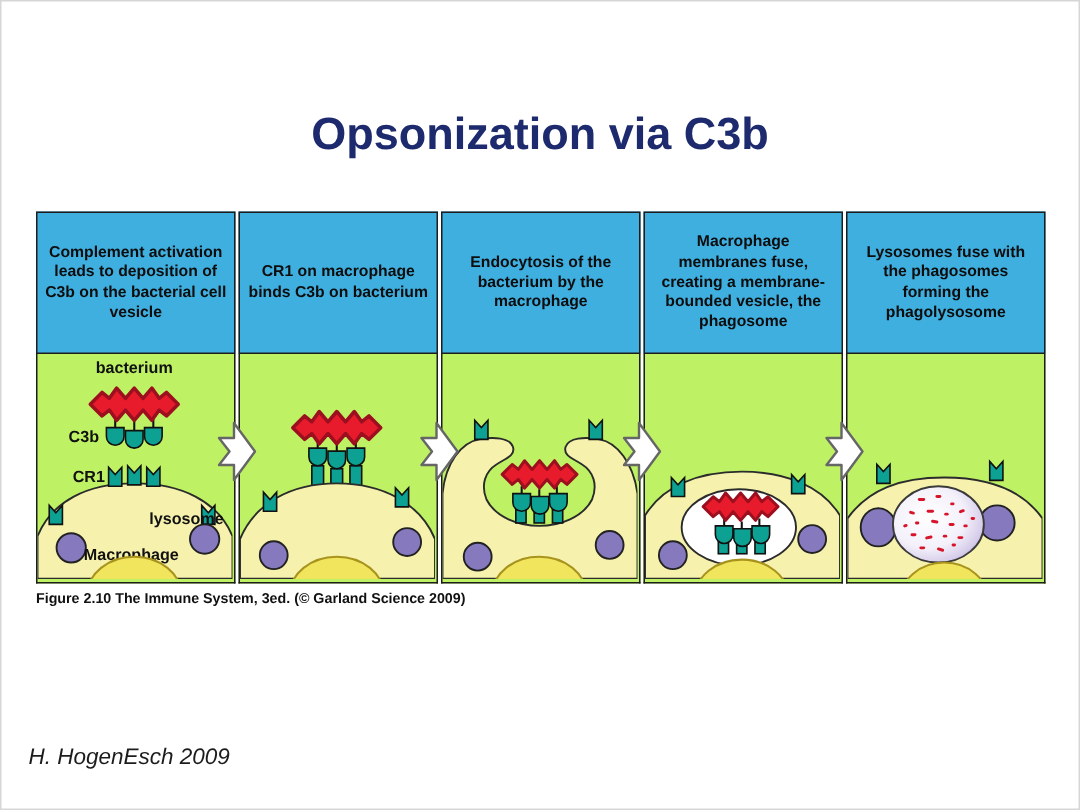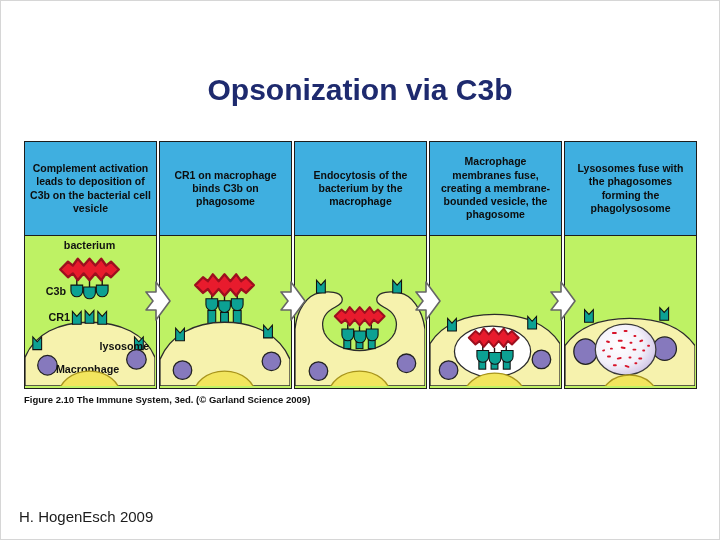--- a/index.html
+++ b/index.html
@@ -26,21 +26,21 @@
     text-align:center; font-weight:bold; font-size:10.5px; line-height:1.27;
     padding:3px 4px; color:#0d0d0d;
   }
   .panel-body{
     box-sizing:border-box; height:153px; background:#bef264;
     border:1.5px solid #1d1d1d; border-top:none;
   }
   .panel-body svg{ display:block; width:130px; height:150px; }
   .step-arrow{ position:absolute; top:138px; }
   .caption{ margin-top:5px; font-size:9.5px; font-weight:bold; color:#111; }
-  .attribution{ position:absolute; left:18px; bottom:14px; font-size:15px; color:#1c1c1c; }
+  .attribution{ position:absolute; left:18px; bottom:26px; font-size:15px; color:#1c1c1c;font-style:italic; }
 
   
   .cell{ fill:var(--cell); stroke:#2b2b2b; stroke-width:1.3; }
   .bact{ fill:var(--bacterium); stroke:var(--bacterium-outline); stroke-width:2.4; stroke-linejoin:round; }
   .c3b,.cr1{ fill:var(--receptor); stroke:#111; stroke-width:1.1; }
   .lyso{ fill:var(--lysosome); stroke:#222; stroke-width:1.3; }
   .nuc{ fill:var(--nucleus); stroke:var(--nucleus-outline); stroke-width:1.4; }
   .stalk{ stroke:#111; stroke-width:1.4; fill:none; }
   .lbl{ font-family:"Liberation Sans", sans-serif; font-weight:bold; font-size:11px; fill:#111; }
   .speck{ fill:#d8142a; }
@@ -79,21 +79,21 @@
             <text class="lbl" x="127" y="116" text-anchor="end">lysosome</text>
             <circle class="lyso" cx="23" cy="132" r="10"></circle>
             <circle class="lyso" cx="114" cy="126" r="10"></circle>
             <text class="lbl" x="64" y="140" text-anchor="middle">Macrophage</text>
             <ellipse class="nuc" cx="66" cy="164" rx="32" ry="26"></ellipse>
           </svg>
         </div>
       </div>
 
       <div class="panel">
-        <div class="panel-header">CR1 on macrophage binds C3b on phagosome</div>
+        <div class="panel-header">CR1 on macrophage binds C3b on bacterium</div>
         <div class="panel-body">
           <svg viewBox="0 0 133 153">
             <path class="stalk" d="M53,58 V66 M66,60 V68 M79,58 V66"></path>
             <path class="bact" transform="translate(34,36)" d="M2,14 L10,6 L15,10 L20,3 L26,10 L32,3 L38,10 L44,3 L49,10 L54,6 L62,14 L54,22 L49,18 L44,25 L38,18 L32,25 L26,18 L20,25 L15,18 L10,22 Z"></path>
             <g>
               <rect class="cr1" x="49" y="76" width="8" height="14"></rect>
               <rect class="cr1" x="62" y="78" width="8" height="12"></rect>
               <rect class="cr1" x="75" y="76" width="8" height="14"></rect>
             </g>
             <g>

